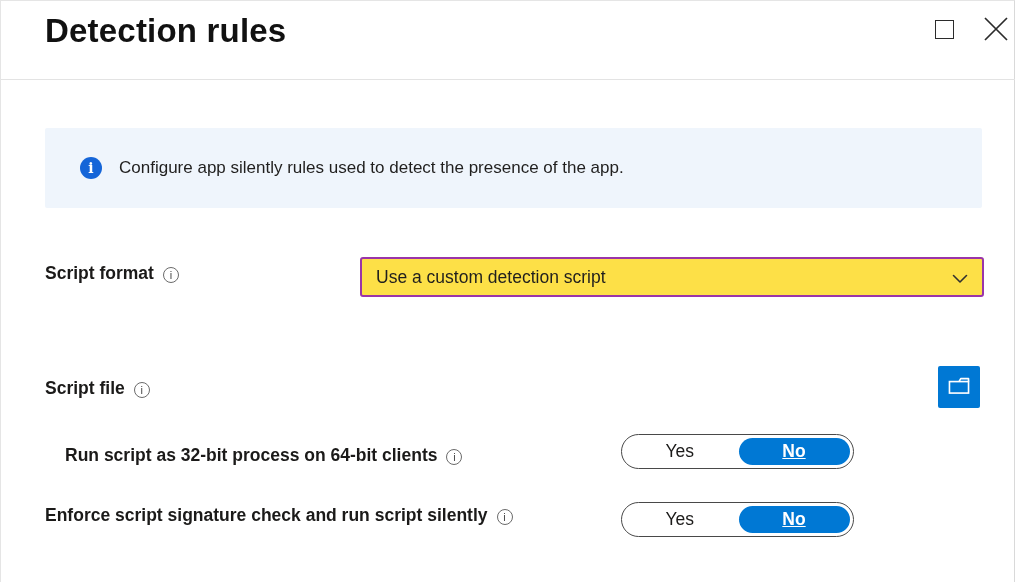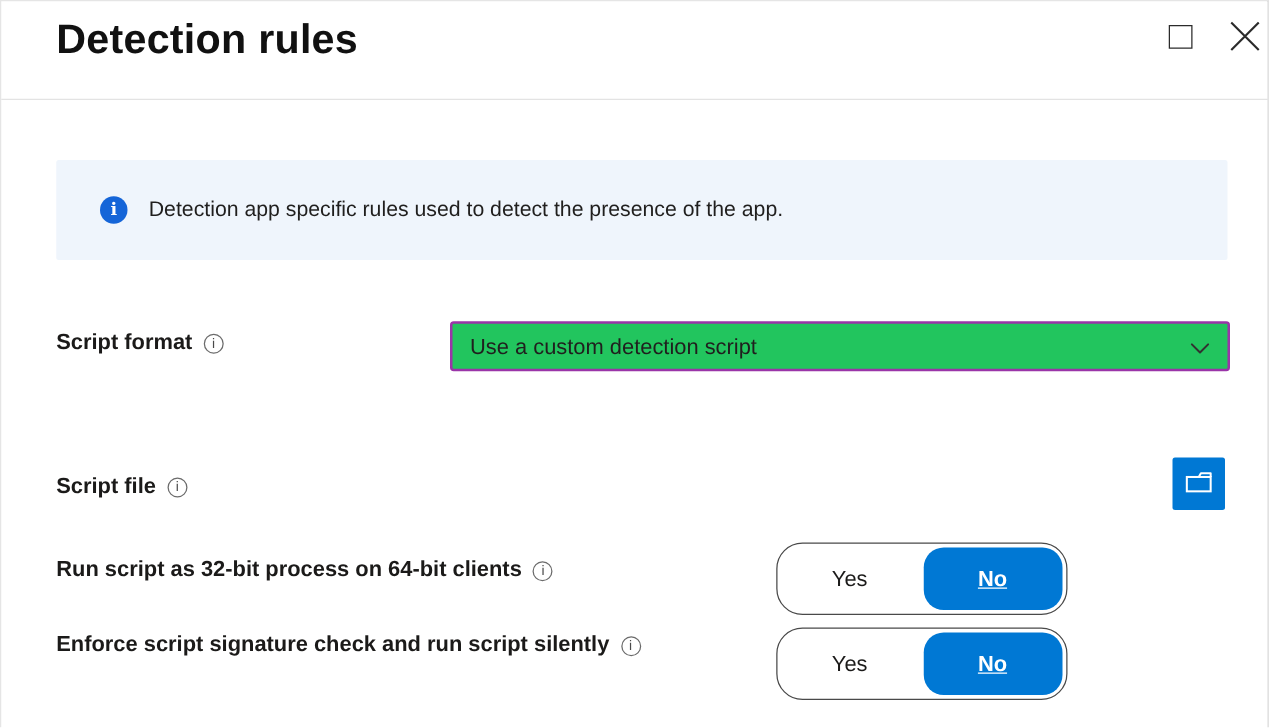--- a/index.html
+++ b/index.html
@@ -46,59 +46,59 @@
   }
   .info-icon{
     display:inline-flex;align-items:center;justify-content:center;
     width:16px;height:16px;border:1px solid #6b6b6b;border-radius:50%;
     font-size:11px;font-weight:400;color:#494949;margin-left:9px;
     transform:translateY(1px);font-family:"Liberation Sans",sans-serif;
   }
 
   .dropdown{
     position:absolute;left:359px;top:256px;width:624px;height:40px;
-    background:#22c55e;border:2px solid var(--dropdown-border);border-radius:3px;
+    background:#fde047;border:2px solid var(--dropdown-border);border-radius:3px;
     display:flex;align-items:center;cursor:pointer;
   }
   .dropdown-value{font-size:17.5px;color:#201f1e;padding-left:14px;}
   .dropdown-chevron{position:absolute;right:13px;top:11px;}
 
   .file-input{
     position:absolute;left:622px;top:366px;width:307px;height:41px;
     border:2px solid var(--border-gray);border-radius:0;background:#fff;
     font-size:17.5px;padding:0 12px;color:#201f1e;outline:none;
     font-family:"Liberation Sans","DejaVu Sans",sans-serif;
   }
   .file-input::placeholder{color:#6e6e6e;opacity:1;}
   .browse-btn{
     position:absolute;left:937px;top:365px;width:42px;height:42px;
     background:var(--accent-blue);border:none;border-radius:2px;cursor:pointer;
     display:flex;align-items:center;justify-content:center;
   }
 
   .toggle{
-    position:absolute;left:620px;width:233px;height:58px;background:#fff;
+    position:absolute;left:620px;width:233px;height:35px;background:#fff;
     border:1.4px solid #494949;border-radius:21px;cursor:pointer;
   }
   .toggle-1{top:433px;}
   .toggle-2{top:501px;}
   .toggle-yes{
     position:absolute;left:0;top:0;bottom:0;width:50%;
     display:flex;align-items:center;justify-content:center;
     font-size:17.5px;color:#1b1a19;
   }
   .toggle-no{
     position:absolute;top:3px;bottom:3px;right:3.5px;width:111px;
     background:var(--accent-blue);border-radius:16px;
     display:flex;align-items:center;justify-content:center;
     font-size:17.5px;font-weight:700;color:#fff;text-decoration:underline;
   }
   .label-rules{top:262px;}
   .label-script{top:377px;justify-content:space-between;}
-  .label-toggle-1{top:444px;}
+  .label-toggle-1{top:444px;margin-left:20px;}
   .label-toggle-2{top:504px;}
 </style>
 </head>
 <body>
 
 <div class="panel">
 
   <div class="page-title">Detection rules</div>
 
   <button class="win-btn maximize-btn" title="">
@@ -108,21 +108,21 @@
   <button class="win-btn close-btn">
     <svg width="26" height="26" viewBox="0 0 26 26">
       <path d="M2 2 L24 24 M24 2 L2 24" stroke="#2b2b2b" stroke-width="1.7" fill="none"></path>
     </svg>
   </button>
 
   <div class="header-divider"></div>
 
   <div class="info-banner">
     <span class="info-badge">i</span>
-    <span class="info-banner-text">Detection app specific rules used to detect the presence of the app.</span>
+    <span class="info-banner-text">Configure app silently rules used to detect the presence of the app.</span>
   </div>
 
   <div class="field-label label-rules">
     <span>Script format</span>
     <span class="info-icon">i</span>
   </div>
 
   <div class="dropdown">
     <span class="dropdown-value">Use a custom detection script</span>
     <svg class="dropdown-chevron" width="18" height="18" viewBox="0 0 18 18">

